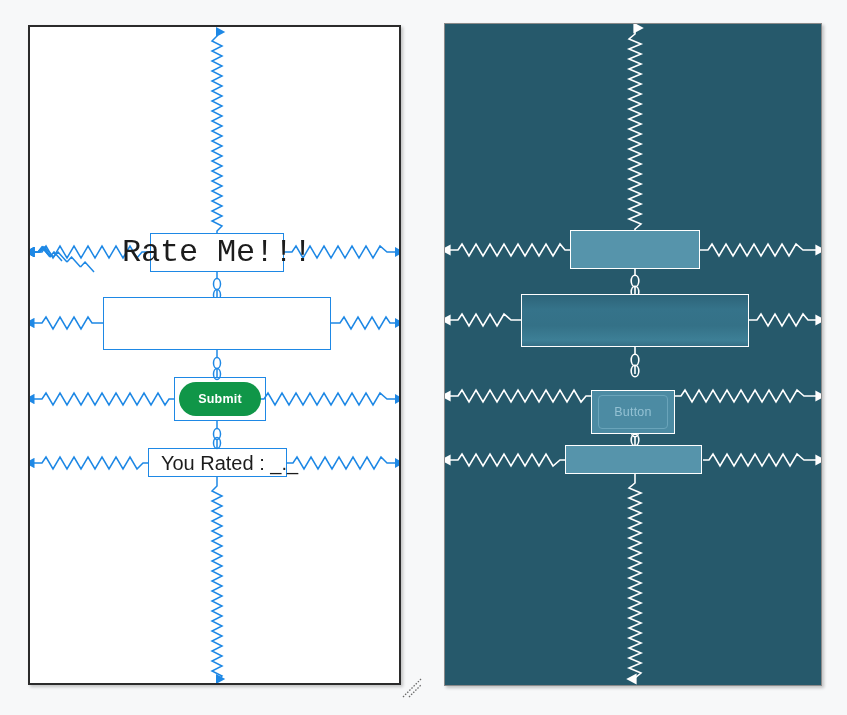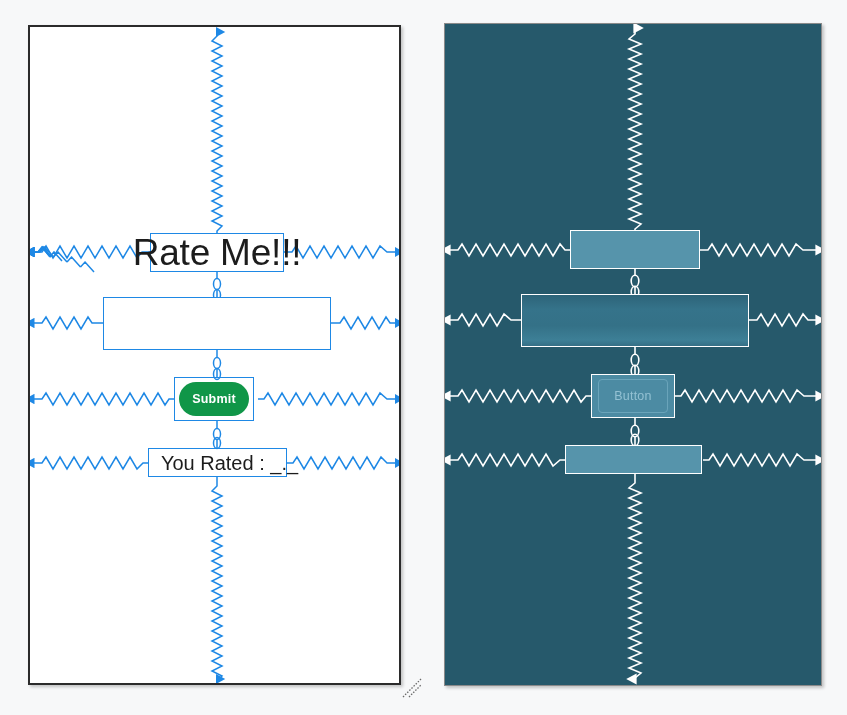--- a/index.html
+++ b/index.html
@@ -76,34 +76,34 @@
     white-space: nowrap;
     line-height: 1;
   }
 
   #w-title-d {
     left: 120px;
     top: 206px;
     width: 134px;
     height: 39px;
   }
-  #w-title-d .w-text { font-size: 37px; letter-spacing: -0.2px; }
+  #w-title-d .w-text { font-size: 32px; letter-spacing: -0.2px; font-family: Liberation Mono, monospace; }
 
   #w-edit-d {
     left: 73px;
     top: 270px;
     width: 228px;
     height: 53px;
     background: #ffffff;
   }
 
   #w-btn-d {
     left: 144px;
     top: 350px;
-    width: 80px;
+    width: 92px;
     height: 44px;
     padding: 4px 4px;
     justify-content: center;
   }
   #btn-pill {
     width: 100%;
     height: 100%;
     background: #109648;
     border-radius: 19px;
     display: flex;
@@ -148,21 +148,21 @@
     left: 76px;
     top: 270px;
     width: 228px;
     height: 53px;
     background: linear-gradient(180deg,
         #2d6479 0%, #35738a 28%, #347187 60%, #3d7f96 88%, #356f86 100%);
   }
 
   #w-btn-b {
     left: 146px;
-    top: 350px;
+    top: 366px;
     width: 84px;
     height: 44px;
     background: #4c8ba3;
     padding: 5px 6px;
   }
   #btn-pill-b {
     width: 100%;
     height: 100%;
     border: 1.4px solid #6aa4ba;
     border-radius: 4px;

